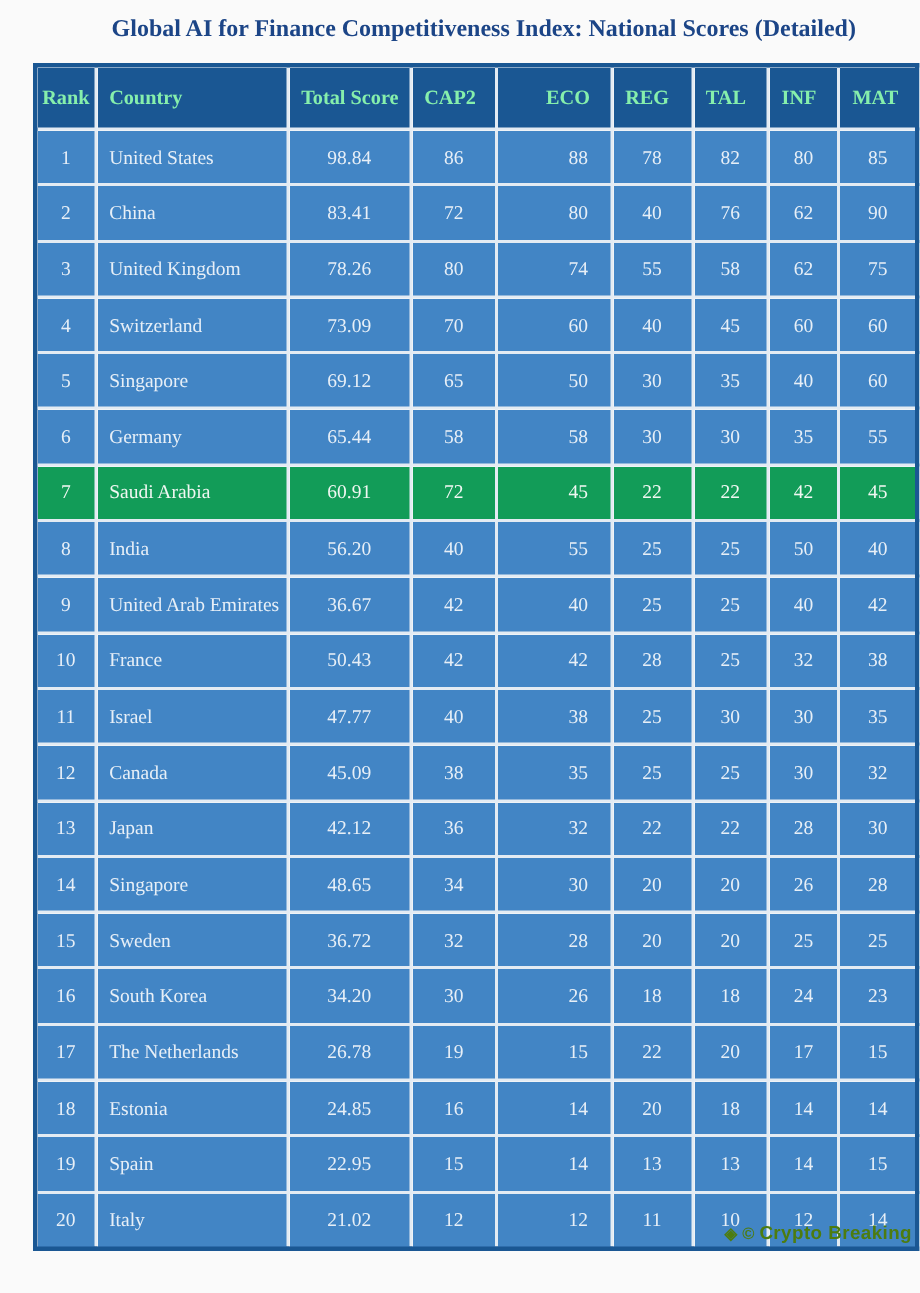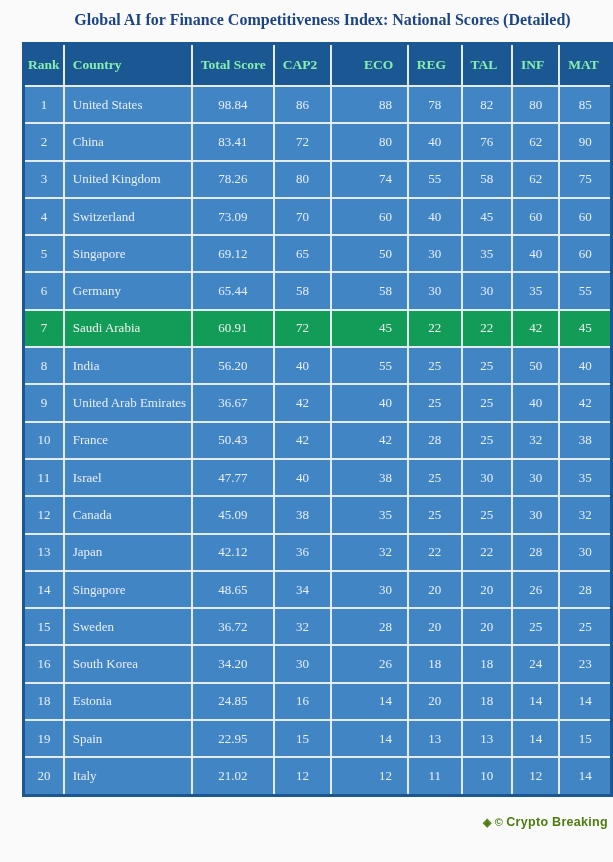--- a/index.html
+++ b/index.html
@@ -266,20 +266,31 @@
           <td class="col-1">South Korea</td>
           <td class="col-2">34.20</td>
           <td class="col-3">30</td>
           <td class="col-4">26</td>
           <td class="col-5">18</td>
           <td class="col-6">18</td>
           <td class="col-7">24</td>
           <td class="col-8">23</td>
         </tr>
         <tr>
+          <td class="col-0">17</td>
+          <td class="col-1">The Netherlands</td>
+          <td class="col-2">26.78</td>
+          <td class="col-3">19</td>
+          <td class="col-4">15</td>
+          <td class="col-5">22</td>
+          <td class="col-6">20</td>
+          <td class="col-7">17</td>
+          <td class="col-8">15</td>
+        </tr>
+        <tr>
           <td class="col-0">18</td>
           <td class="col-1">Estonia</td>
           <td class="col-2">24.85</td>
           <td class="col-3">16</td>
           <td class="col-4">14</td>
           <td class="col-5">20</td>
           <td class="col-6">18</td>
           <td class="col-7">14</td>
           <td class="col-8">14</td>
         </tr>

